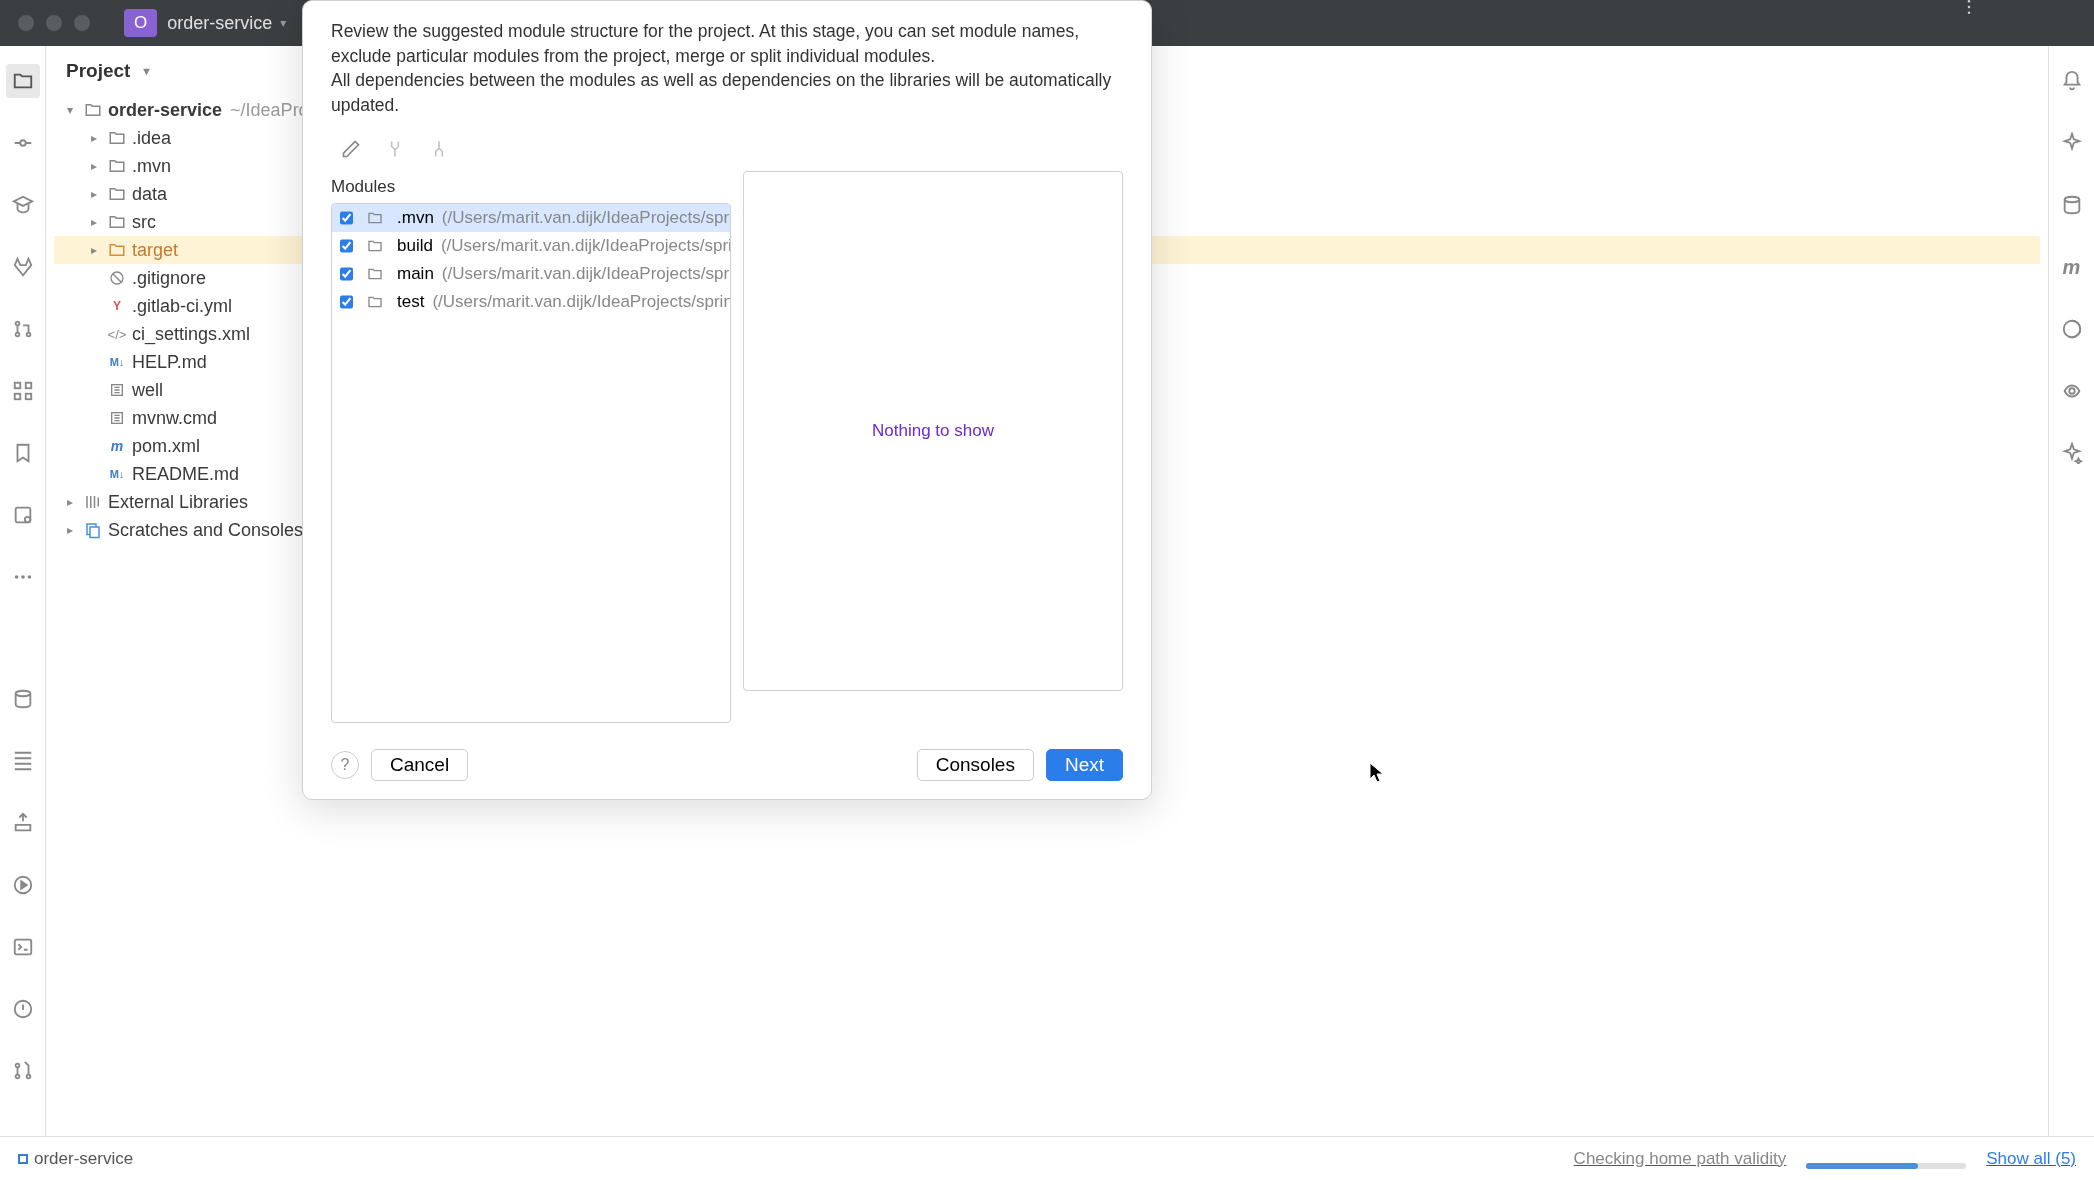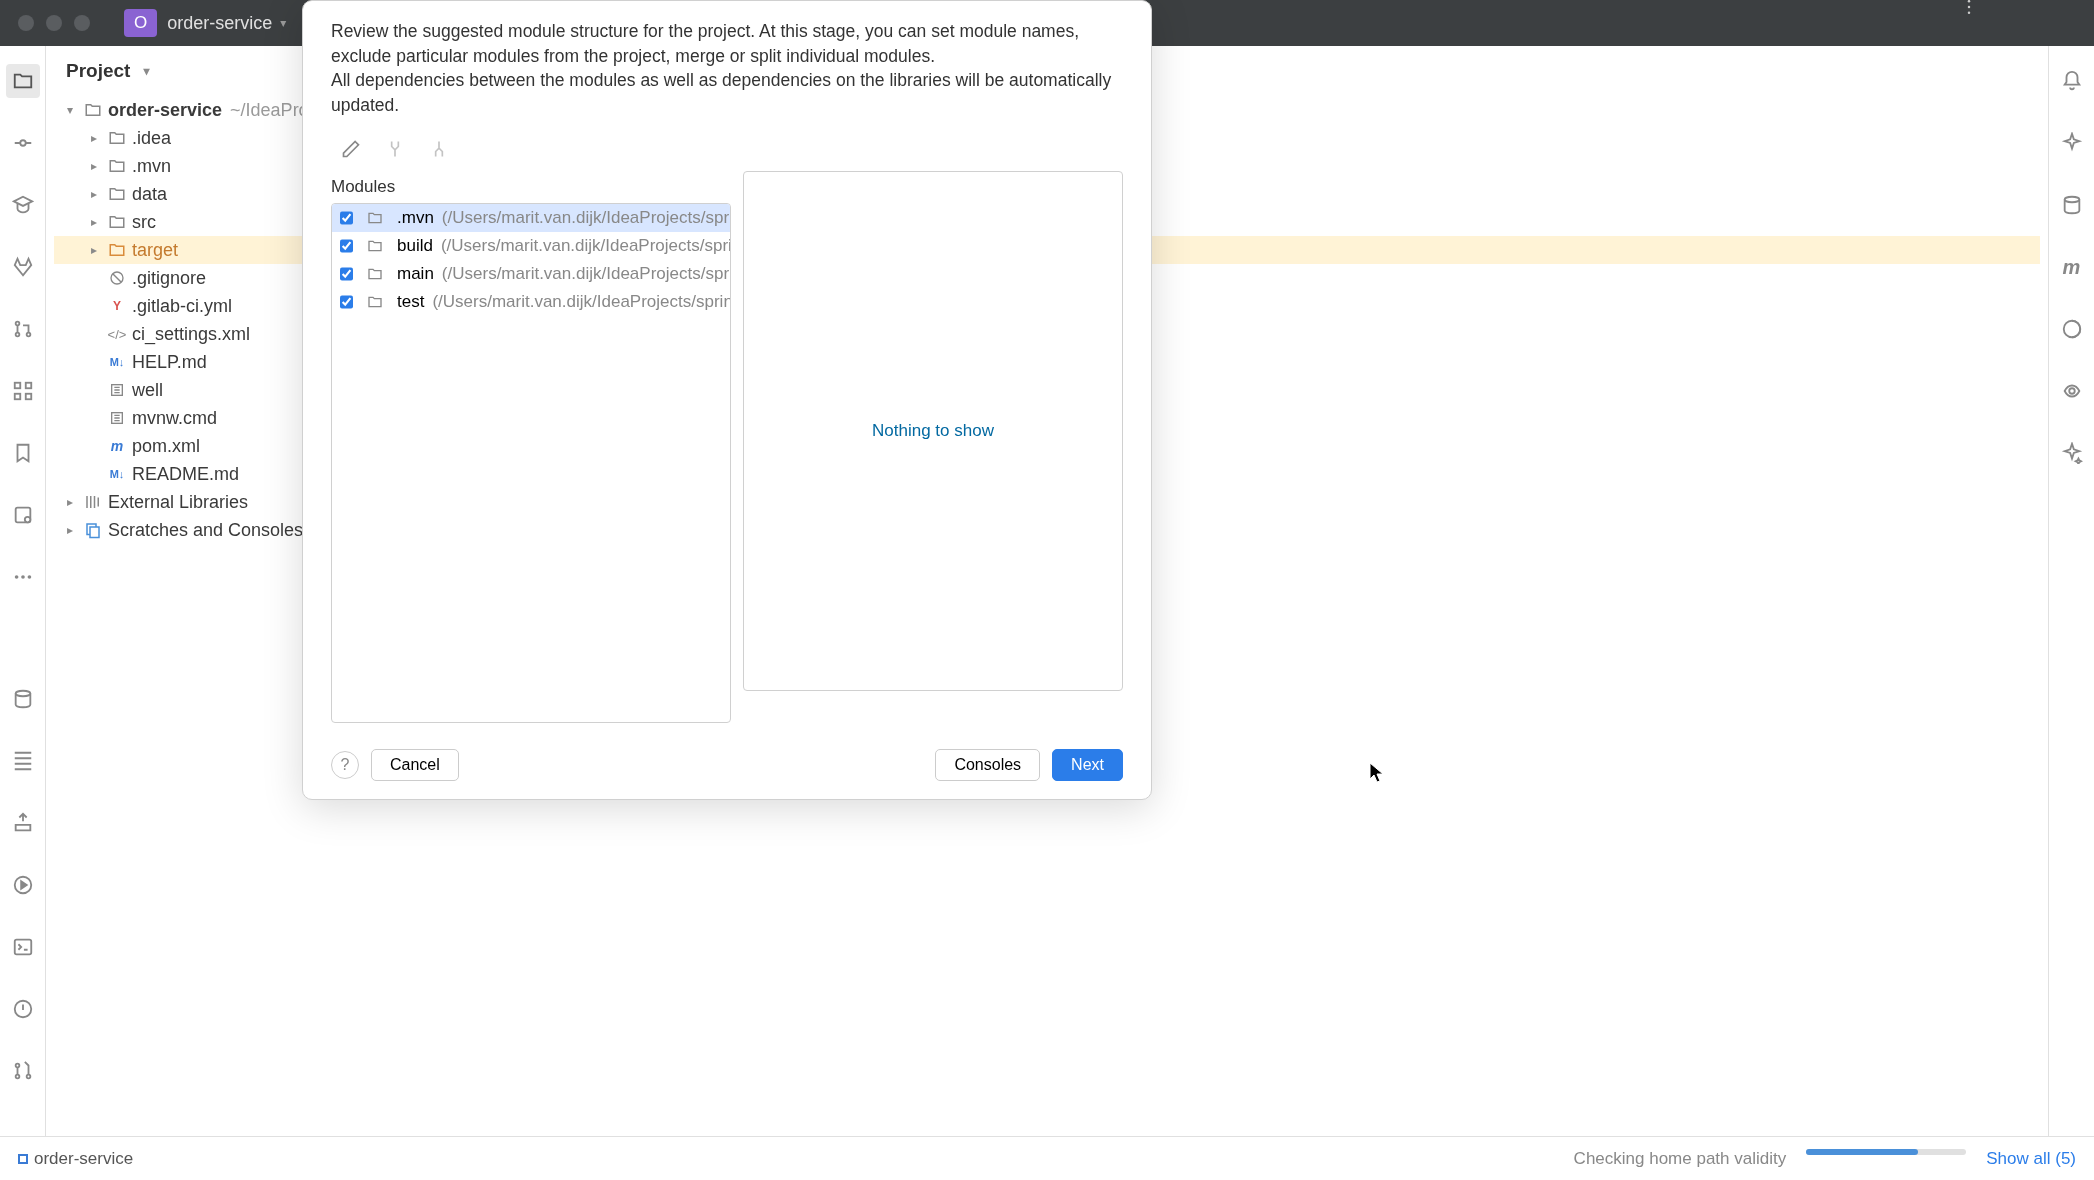--- a/index.html
+++ b/index.html
@@ -22,44 +22,44 @@
     .svg-ic { width: 22px; height: 22px; }
     .content { flex: 1; background: #fff; position: relative; }
     .proj-head { display: flex; align-items: center; padding: 14px 20px; font-size: 19px; font-weight: 600; color: #333; }
     .tree { padding: 0 8px; font-size: 18px; color: #3a3a3a; }
     .tree-row { display: flex; align-items: center; height: 28px; white-space: nowrap; }
     .tree-row.sel { background: #fff3d6; }
     .arrow { width: 16px; height: 16px; display: inline-flex; align-items: center; justify-content: center; font-size: 12px; color: #8a8a8a; }
     .ticon { width: 18px; height: 18px; display: inline-flex; align-items: center; justify-content: center; margin: 0 6px; }
     .tpath { color: #9a9a9a; margin-left: 8px; }
     .status-bar { height: 44px; border-top: 1px solid #e0e0e0; display: flex; align-items: center; padding: 0 18px; font-size: 17px; color: #555; }
-    .sb-right { margin-left: auto; display: flex; align-items: flex-start; gap: 20px; }
+    .sb-right { margin-left: auto; display: flex; align-items: flex-end; gap: 20px; text-decoration: underline; }
     .prog { width: 160px; height: 6px; background: #e0e0e0; border-radius: 3px; position: relative; }
     .prog-fill { width: 70%; height: 100%; background: #4a90d9; border-radius: 3px; }
     .sb-link { color: #2b7de9; }
     
     .dialog { position: absolute; left: 302px; top: 0; width: 850px; height: 800px; background: #fff; border: 1px solid #d0d0d0; border-radius: 10px; box-shadow: 0 8px 40px rgba(0,0,0,.15); z-index: 100; }
     .dlg-title { position: relative; height: 38px; display: flex; align-items: center; justify-content: center; font-size: 18px; font-weight: 600; color: #333; border-bottom: 1px solid #eee; }
     .dlg-traffic { position: absolute; left: 14px; top: 11px; display: flex; gap: 10px; }
     .dlg-dot { width: 14px; height: 14px; border-radius: 50%; }
     .dlg-body { padding: 18px 28px; }
     .dlg-desc { font-size: 17.5px; color: #333; line-height: 1.4; }
     .dlg-toolbar { margin-top: 20px; display: flex; gap: 20px; padding: 0 8px; }
     .dlg-tb-btn { width: 24px; height: 24px; display: flex; align-items: center; justify-content: center; color: #888; }
     .dlg-cols { display: flex; gap: 12px; margin-top: 10px; }
     .dlg-col-hdr { font-size: 17px; color: #333; padding: 6px 0; }
     .mod-list { width: 400px; height: 520px; border: 1px solid #d0d0d0; border-radius: 4px; overflow: hidden; }
-    .dep-panel { flex: 1; height: 520px; border: 1px solid #d0d0d0; border-radius: 4px; display: flex; align-items: center; justify-content: center; color: #0369a1; font-size: 17px; }
+    .dep-panel { flex: 1; height: 520px; border: 1px solid #d0d0d0; border-radius: 4px; display: flex; align-items: center; justify-content: center; color: #6d28d9; font-size: 17px; }
     .mod-row { display: flex; align-items: center; height: 28px; padding: 0 8px; gap: 8px; font-size: 17px; white-space: nowrap; overflow: hidden; }
     .mod-row.sel { background: #d8e6ff; }
     .chk { width: 16px; height: 16px; accent-color: #2b7de9; }
     .mod-path { color: #888; }
     .dlg-foot { position: absolute; bottom: 18px; left: 28px; right: 28px; display: flex; align-items: center; gap: 12px; }
     .help-btn { width: 28px; height: 28px; border: 1px solid #ccc; border-radius: 50%; display: flex; align-items: center; justify-content: center; color: #888; font-size: 16px; }
-    .btn { height: 32px; padding: 0 18px; border: 1px solid #ccc; border-radius: 5px; background: #fff; font-size: 16px; display: flex; align-items: center; }
+    .btn { height: 32px; padding: 0 18px; border: 1px solid #ccc; border-radius: 5px; background: #fff; font-size: 19px; display: flex; align-items: center; }
     .btn.primary { background: #2b7de9; border-color: #2b7de9; color: #fff; font-weight: 500; }
     .foot-right { margin-left: auto; display: flex; gap: 12px; }
     .cursor { position: absolute; left: 1066px; top: 761px; z-index: 200; pointer-events: none; }
   </style>
 </head>
 <body>
 
 <div class="titlebar">
   <div class="traffic">
     <span class="dot"></span>

